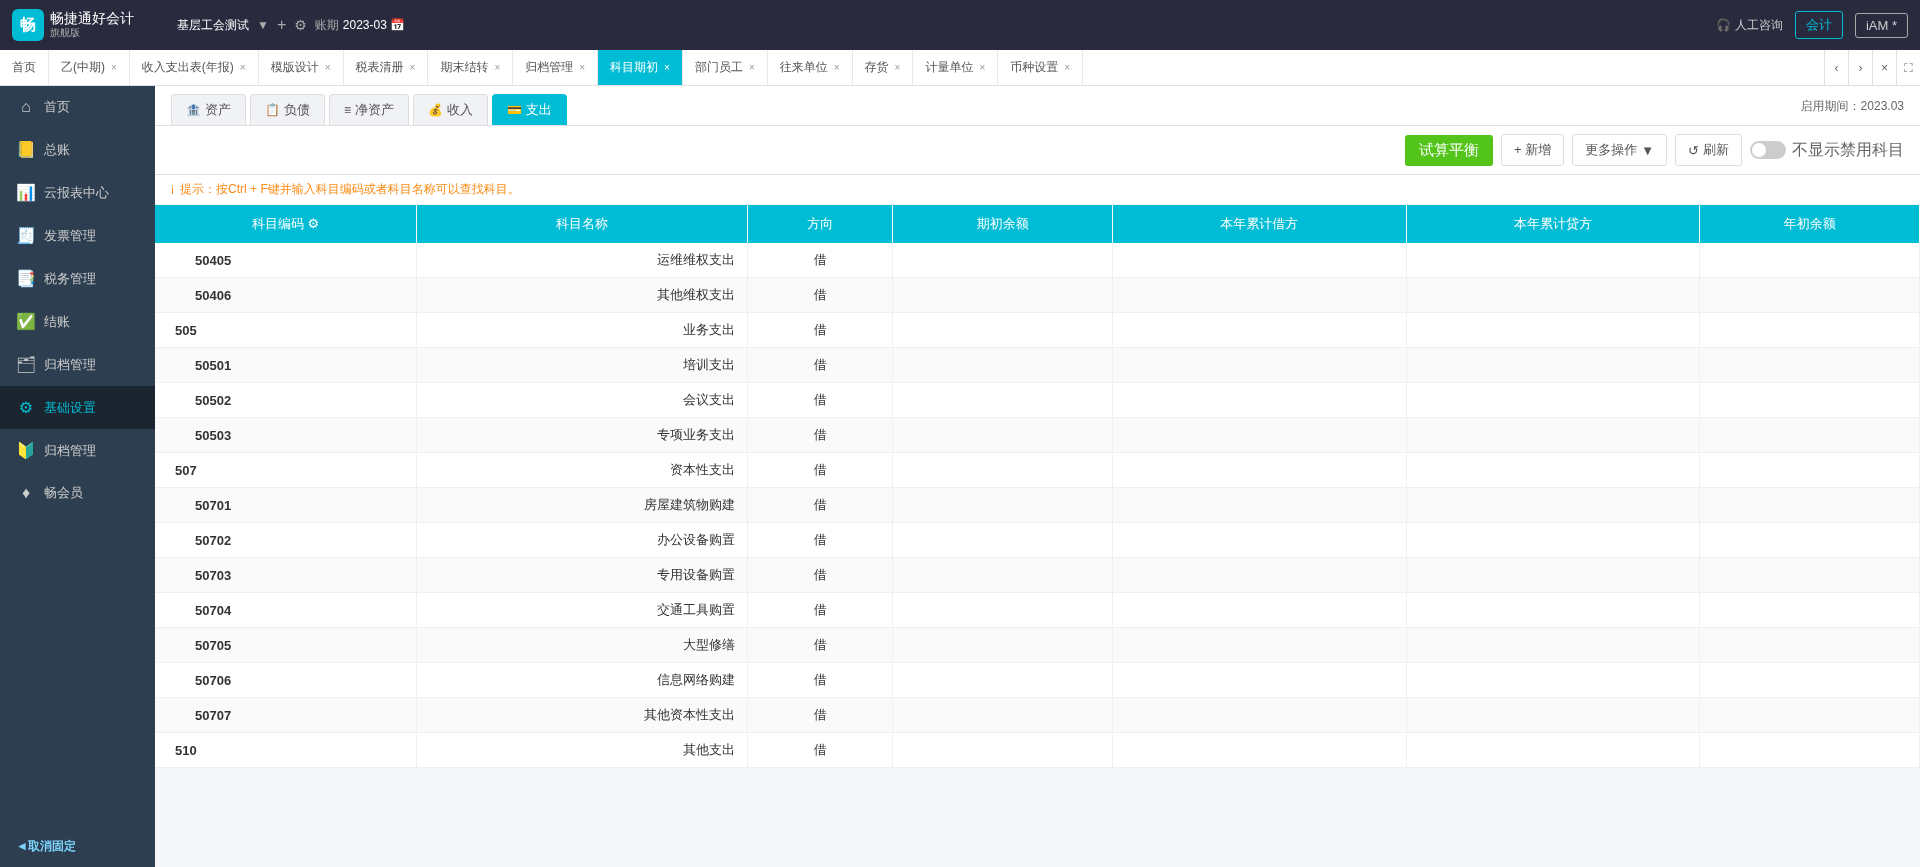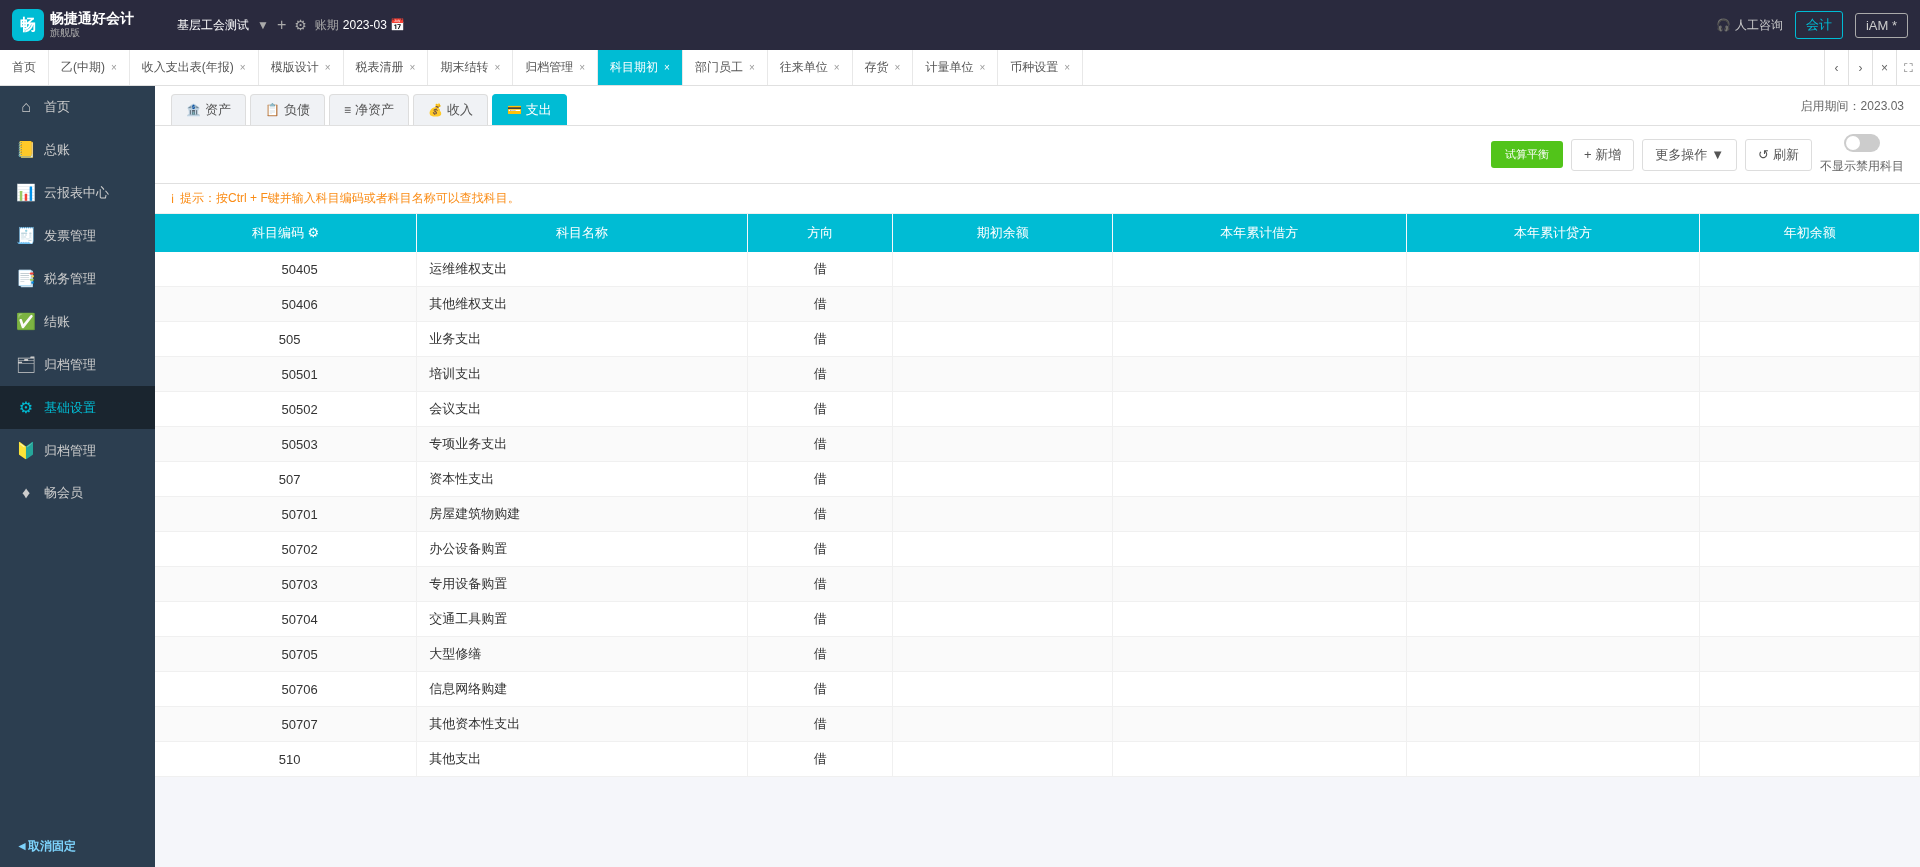--- a/index.html
+++ b/index.html
@@ -2,21 +2,21 @@
 <html><head>
   <meta charset="utf-8">
   <style>
     * { box-sizing: border-box; margin: 0; padding: 0; }
     body { font-family: 'Microsoft YaHei', Arial, sans-serif; font-size: 13px; background: #f0f2f5; display: flex; flex-direction: column; height: 867px; overflow: hidden; }
 
     
     .top-bar { background: #2a2a3e; height: 50px; display: flex; align-items: center; padding: 0 12px; gap: 10px; flex-shrink: 0; }
     .logo-area { display: flex; align-items: center; gap: 6px; width: 155px; }
     .logo-icon { width: 32px; height: 32px; background: #00bcd4; border-radius: 6px; display: flex; align-items: center; justify-content: center; color: white; font-size: 16px; font-weight: bold; }
-    .logo-text { color: white; font-size: 14px; font-weight: bold; line-height: 1.2; }
+    .logo-text { color: white; font-size: 14px; font-weight: normal; line-height: 1.2; }
     .logo-sub { color: #aaa; font-size: 10px; }
     .top-center { display: flex; align-items: center; gap: 8px; flex: 1; }
     .project-name { color: white; font-size: 12px; }
     .top-right { display: flex; align-items: center; gap: 12px; margin-left: auto; }
     .service-btn { color: #ccc; font-size: 12px; display: flex; align-items: center; gap: 4px; cursor: pointer; }
     .kuaiji-btn { background: transparent; border: 1px solid #00bcd4; color: #00bcd4; padding: 4px 10px; border-radius: 3px; cursor: pointer; font-size: 13px; }
     .iam-btn { background: transparent; border: 1px solid #aaa; color: #ccc; padding: 4px 10px; border-radius: 3px; cursor: pointer; font-size: 13px; }
 
     
     .tab-bar { background: #fff; height: 36px; display: flex; align-items: center; border-bottom: 1px solid #e0e0e0; flex-shrink: 0; overflow: hidden; position: relative; }
@@ -42,39 +42,39 @@
 
     
     .sub-tab-bar { background: #fff; padding: 8px 16px 0; display: flex; align-items: center; gap: 4px; border-bottom: 1px solid #e0e0e0; flex-shrink: 0; }
     .sub-tab { display: flex; align-items: center; gap: 4px; padding: 6px 14px; border-radius: 4px 4px 0 0; cursor: pointer; font-size: 13px; color: #555; background: #f0f2f5; border: 1px solid #ddd; border-bottom: none; }
     .sub-tab.active { background: #00bcd4; color: white; border-color: #00bcd4; }
     .sub-tab-icon { font-size: 12px; }
 
     
     .toolbar { background: #fff; padding: 8px 16px; display: flex; align-items: center; gap: 8px; border-bottom: 1px solid #e0e0e0; flex-shrink: 0; }
     .toolbar-right { margin-left: auto; display: flex; align-items: center; gap: 8px; }
-    .btn-green { background: #52c41a; color: white; border: none; padding: 6px 14px; border-radius: 3px; cursor: pointer; font-size: 11px; }
+    .btn-green { background: #52c41a; color: white; border: none; padding: 6px 14px; border-radius: 3px; cursor: pointer; font-size: 15px; }
     .btn-outline { background: white; color: #555; border: 1px solid #ddd; padding: 6px 12px; border-radius: 3px; cursor: pointer; font-size: 13px; display: flex; align-items: center; gap: 4px; }
-    .toggle-switch { display: flex; align-items: center; gap: 6px; font-size: 12px; color: #666; flex-direction: column; }
+    .toggle-switch { display: flex; align-items: center; gap: 6px; font-size: 16px; color: #666; }
     .toggle { width: 36px; height: 18px; background: #ccc; border-radius: 9px; position: relative; cursor: pointer; }
     .toggle-knob { width: 14px; height: 14px; background: white; border-radius: 50%; position: absolute; top: 2px; left: 2px; }
 
     
     .hint-bar { background: #fff; padding: 6px 16px; font-size: 12px; color: #fa8c16; display: flex; align-items: center; gap: 6px; border-bottom: 1px solid #f0f0f0; flex-shrink: 0; }
 
     
     .table-wrap { flex: 1; overflow: auto; position: relative; }
     table { width: 100%; border-collapse: collapse; }
     thead tr th { background: #00bcd4; color: white; padding: 10px 12px; font-size: 13px; font-weight: normal; text-align: center; position: sticky; top: 0; z-index: 2; border-right: 1px solid rgba(255,255,255,0.2); }
     thead tr th:first-child { border-right: 1px solid rgba(255,255,255,0.2); }
     tbody tr { background: white; }
     tbody tr:nth-child(even) { background: #fafafa; }
     tbody tr td { padding: 8px 12px; font-size: 13px; color: #333; text-align: center; border-bottom: 1px solid #f0f0f0; border-right: 1px solid #f0f0f0; }
-    tbody tr td:first-child { text-align: center; padding-left: 20px; }
-    tbody tr td:nth-child(2) { text-align: left; }
+    tbody tr td:first-child { text-align: left; padding-left: 20px; font-weight: bold; }
+    tbody tr td:nth-child(2) { text-align: right; }
     .indent-1 td:first-child { padding-left: 40px; }
 
     
     .table-wrap::-webkit-scrollbar { width: 8px; }
     .table-wrap::-webkit-scrollbar-track { background: #f0f0f0; }
     .table-wrap::-webkit-scrollbar-thumb { background: #ccc; border-radius: 4px; }
 
     
     .period-info { color: #fff; font-size: 12px; display: flex; align-items: center; gap: 4px; }
     .period-label { color: #aaa; }

